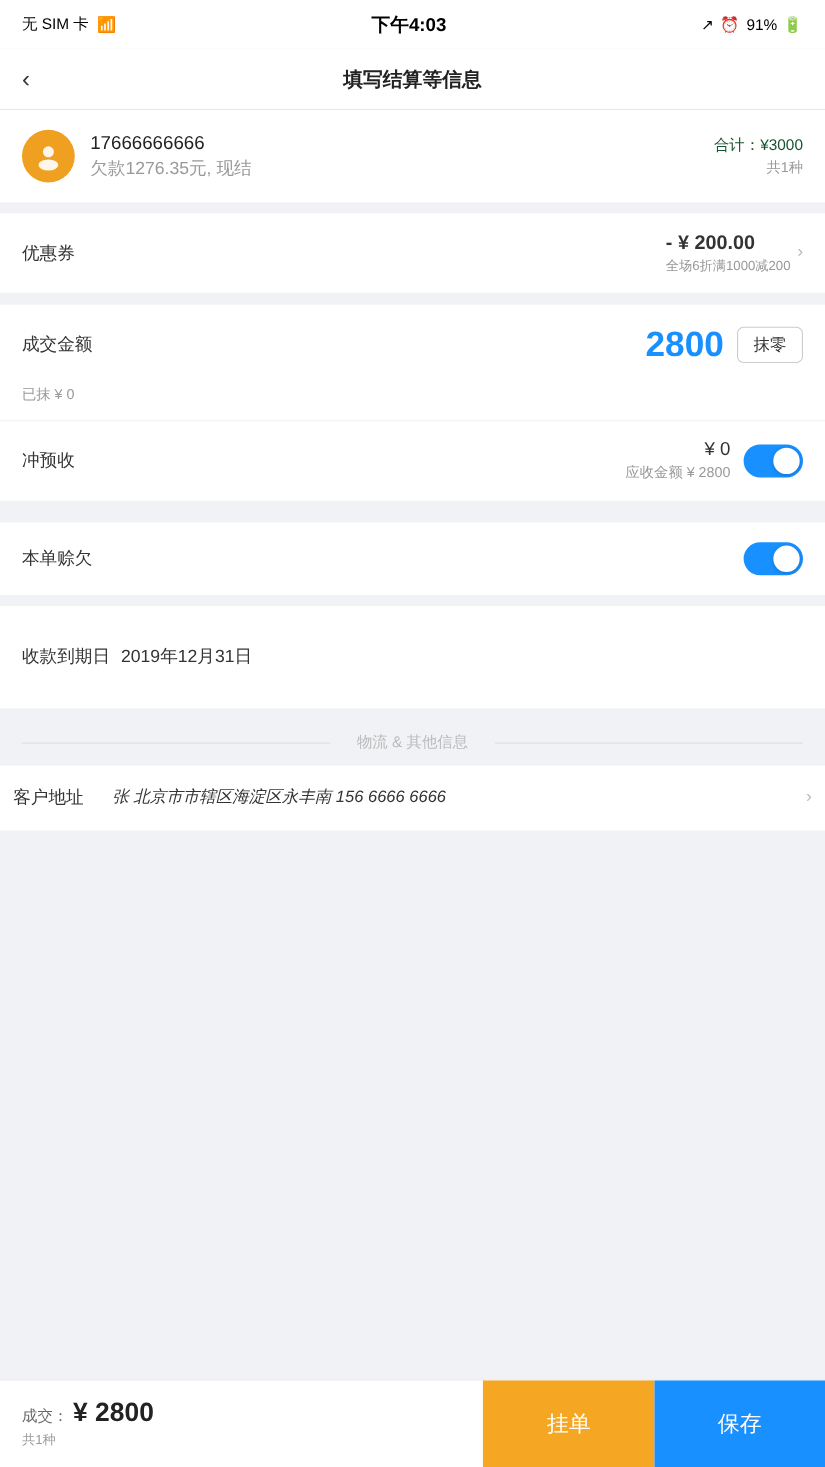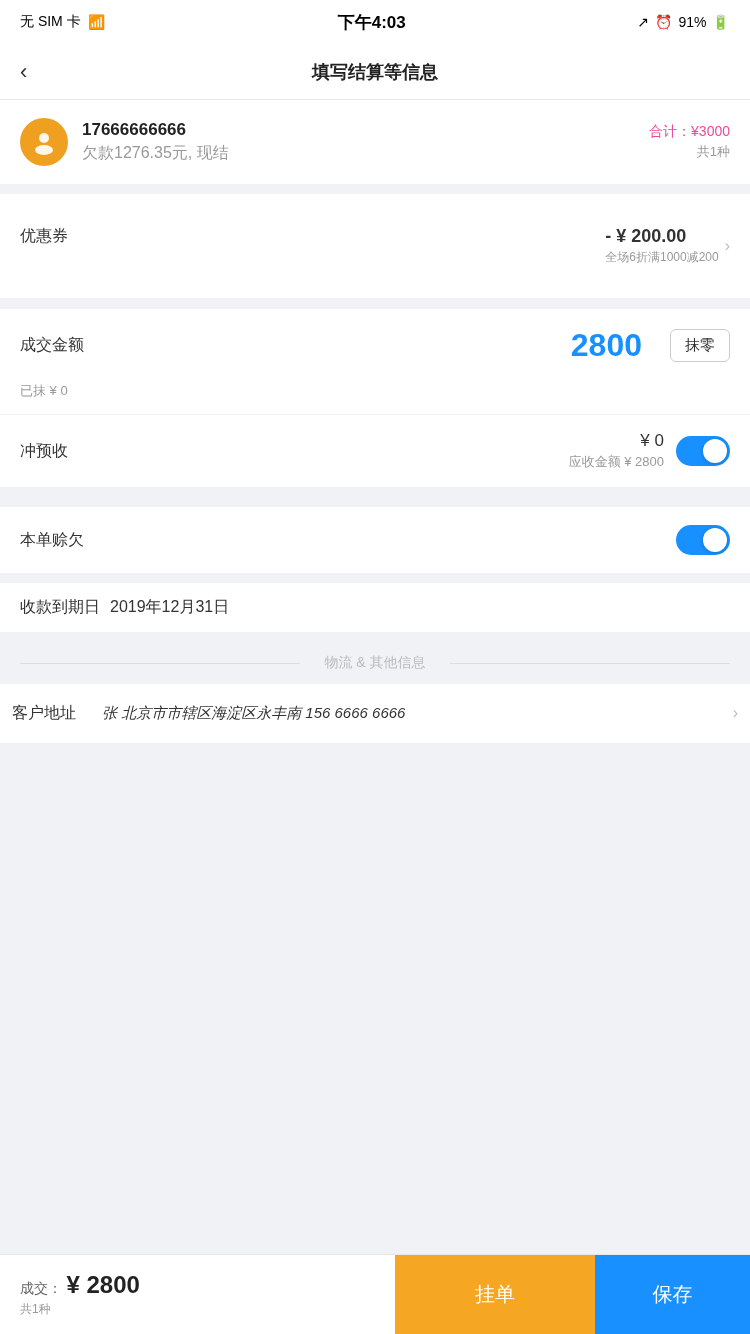--- a/index.html
+++ b/index.html
@@ -74,32 +74,32 @@
       gap: 14px;
     }
     .avatar {
       width: 48px; height: 48px;
       background: #f0a020;
       border-radius: 50%;
       display: flex; align-items: center; justify-content: center;
       font-size: 20px;
       color: #fff;
     }
-    .customer-info-name { font-size: 17px; font-weight: 700; color: #222; }
+    .customer-info-name { font-size: 17px; font-weight: 400; color: #222; }
     .customer-info-sub { font-size: 16px; color: #999; margin-top: 3px; }
     .customer-right { text-align: right; }
-    .total-label { font-size: 14px; color: #ec4899; }
+    .total-label { font-size: 14px; color: #14532d; }
     .total-count { font-size: 13px; color: #999; margin-top: 2px; }
 
     
     .row-item {
       display: flex;
-      align-items: flex-start;
-      justify-content: space-between;
-      padding: 32px 20px;
+      align-items: center;
+      justify-content: space-between;
+      padding: 16px 20px;
       background: #fff;
       border-bottom: 1px solid #f2f2f2;
     }
     .row-label { font-size: 16px; color: #333; }
     .row-right { display: flex; align-items: center; gap: 6px; }
     .coupon-discount { font-size: 18px; font-weight: 600; color: #333; }
     .coupon-desc { font-size: 12px; color: #999; margin-top: 2px; }
     .chevron { font-size: 16px; color: #bbb; }
 
     
@@ -107,21 +107,21 @@
 
     
     .amount-section { background: #fff; margin-bottom: 10px; }
     .amount-row {
       display: flex;
       align-items: center;
       justify-content: space-between;
       padding: 18px 20px;
     }
     .amount-label { font-size: 16px; color: #333; }
-    .amount-right { display: flex; align-items: center; gap: 28px; }
+    .amount-right { display: flex; align-items: center; gap: 12px; }
     .amount-value { font-size: 32px; font-weight: 700; color: #1890ff; }
     .round-btn {
       border: 1px solid #ccc;
       border-radius: 6px;
       padding: 6px 14px;
       font-size: 15px;
       color: #333;
       background: #fff;
       cursor: pointer;
     }
@@ -165,21 +165,21 @@
       padding: 18px 20px;
       display: flex;
       align-items: center;
       justify-content: space-between;
     }
 
     
     .duedate-section {
       background: #fff;
       margin-bottom: 10px;
-      padding: 14px 20px;
+      padding: 36px 20px;
       text-align: center;
     }
     .duedate-row { display: flex; align-items: center; gap: 10px; }
     .duedate-label { font-size: 16px; color: #333; }
     .duedate-value { font-size: 16px; color: #333; }
 
     
     .logistics-divider {
       background: #f0f2f5;
       display: flex;
@@ -223,21 +223,21 @@
     }
     .bottom-summary-label { font-size: 14px; color: #666; }
     .bottom-summary-amount { font-size: 24px; font-weight: 700; color: #222; }
     .bottom-summary-count { font-size: 12px; color: #999; margin-top: 2px; }
     .bottom-btn-hang {
       background: #f5a623;
       color: #fff;
       font-size: 20px;
       font-weight: 500;
       height: 80px;
-      width: 200px;
+      width: 156px;
       display: flex;
       align-items: center;
       justify-content: center;
       cursor: pointer;
       flex-shrink: 0;
     }
     .bottom-btn-save {
       background: #1890ff;
       color: #fff;
       font-size: 20px;

